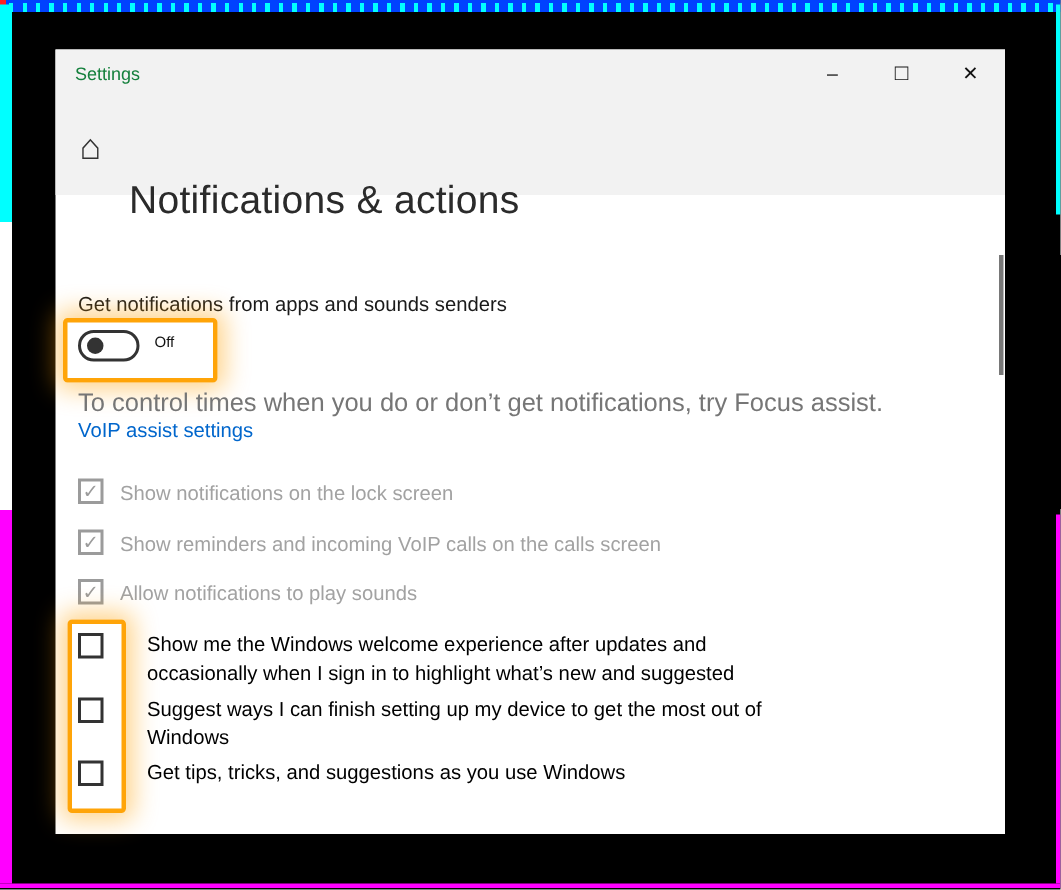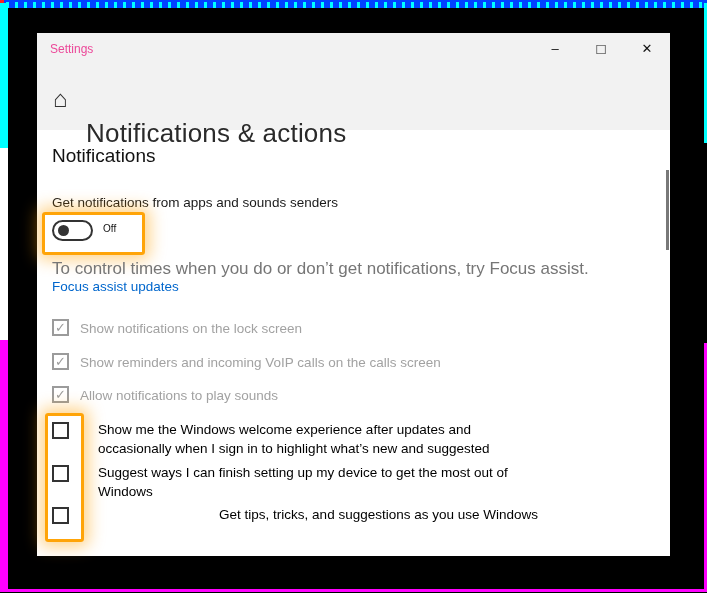--- a/index.html
+++ b/index.html
@@ -23,21 +23,21 @@
   .edge-right-cyan{top:3px;height:140px;background:#00ffff;}
   .edge-right-magenta{top:343px;height:246px;background:#ff00ff;}
   .frame-bottom{position:absolute;left:0;top:589px;width:707px;height:3px;background:#ff00ff;}
 
   
   .win{
     position:absolute;left:37px;top:33px;width:633px;height:523px;
     background:#ffffff;color:#000;
   }
   .win-top{position:absolute;left:0;top:0;right:0;height:97px;background:#f2f2f2;}
-  .titlebar-title{position:absolute;left:13px;top:9px;font-size:12px;color:#ec4899;}
+  .titlebar-title{position:absolute;left:13px;top:9px;font-size:12px;color:#15803d;}
   .caption-buttons{position:absolute;top:0;right:0;display:flex;}
   .caption-btn{
     width:46px;height:30px;display:flex;align-items:center;justify-content:center;
     font-size:13px;color:#111;cursor:default;
   }
   .caption-btn.maximize{font-size:15px;}
   .home-icon{position:absolute;left:16px;top:54px;font-size:24px;color:#333;line-height:24px;}
   .page-title{
     position:absolute;left:49px;top:53px;font-size:26px;font-weight:300;
     color:#2b2b2b;letter-spacing:.2px;white-space:nowrap;margin-top:32px;
@@ -63,21 +63,21 @@
   .link{position:absolute;left:15px;top:246px;font-size:13.5px;color:#0066cc;white-space:nowrap;cursor:pointer;}
 
   .chk-row{position:absolute;left:15px;display:flex;align-items:flex-start;}
   .chk-box{
     width:17px;height:17px;box-sizing:border-box;border:2px solid #9b9b9b;background:#fff;
     display:flex;align-items:center;justify-content:center;flex:0 0 17px;
     font-size:13px;color:#9b9b9b;line-height:17px;
   }
   .chk-label{margin-left:11px;font-size:13.5px;line-height:19px;color:#a2a2a2;width:440px;}
   .row-locked-1{top:286px;} .row-locked-2{top:320px;} .row-locked-3{top:353px;}
-  .row-open-1{top:389px;} .row-open-2{top:432px;} .row-open-3{top:474px;text-align:right;}
+  .row-open-1{top:389px;} .row-open-2{top:432px;} .row-open-3{top:474px;}
   .open .chk-box{border-color:#333;color:transparent;}
   .open .chk-label{color:#000;margin-top:-2px;margin-left:29px;}
 
   .scroll-thumb{position:absolute;left:629px;top:137px;width:3px;height:80px;background:#787878;}
 </style>
 </head>
 <body>
 
 <div class="frame-top"></div>
 <div class="corner-red"></div>
@@ -101,31 +101,30 @@
       <span>□</span>
     </div>
     <div class="caption-btn">
       <span>✕</span>
     </div>
   </div>
 
   <div class="home-icon">⌂</div>
   <div class="page-title">Notifications &amp; actions</div>
 
-  <div class="section-title">Notifications</div>
   <div class="toggle-caption">Get notifications from apps and sounds senders</div>
 
   <div class="hl-box hl-toggle"></div>
   <div class="toggle-pill">
     <div class="toggle-knob"></div>
   </div>
   <div class="toggle-state">Off</div>
 
   <div class="hint-text">To control times when you do or don’t get notifications, try Focus assist.</div>
-  <div class="link">Focus assist updates</div>
+  <div class="link">VoIP assist settings</div>
 
   <div class="chk-row row-locked-1">
     <div class="chk-box">
       <span>✓</span>
     </div>
     <div class="chk-label">Show notifications on the lock screen</div>
   </div>
   <div class="chk-row row-locked-2">
     <div class="chk-box">
       <span>✓</span>

